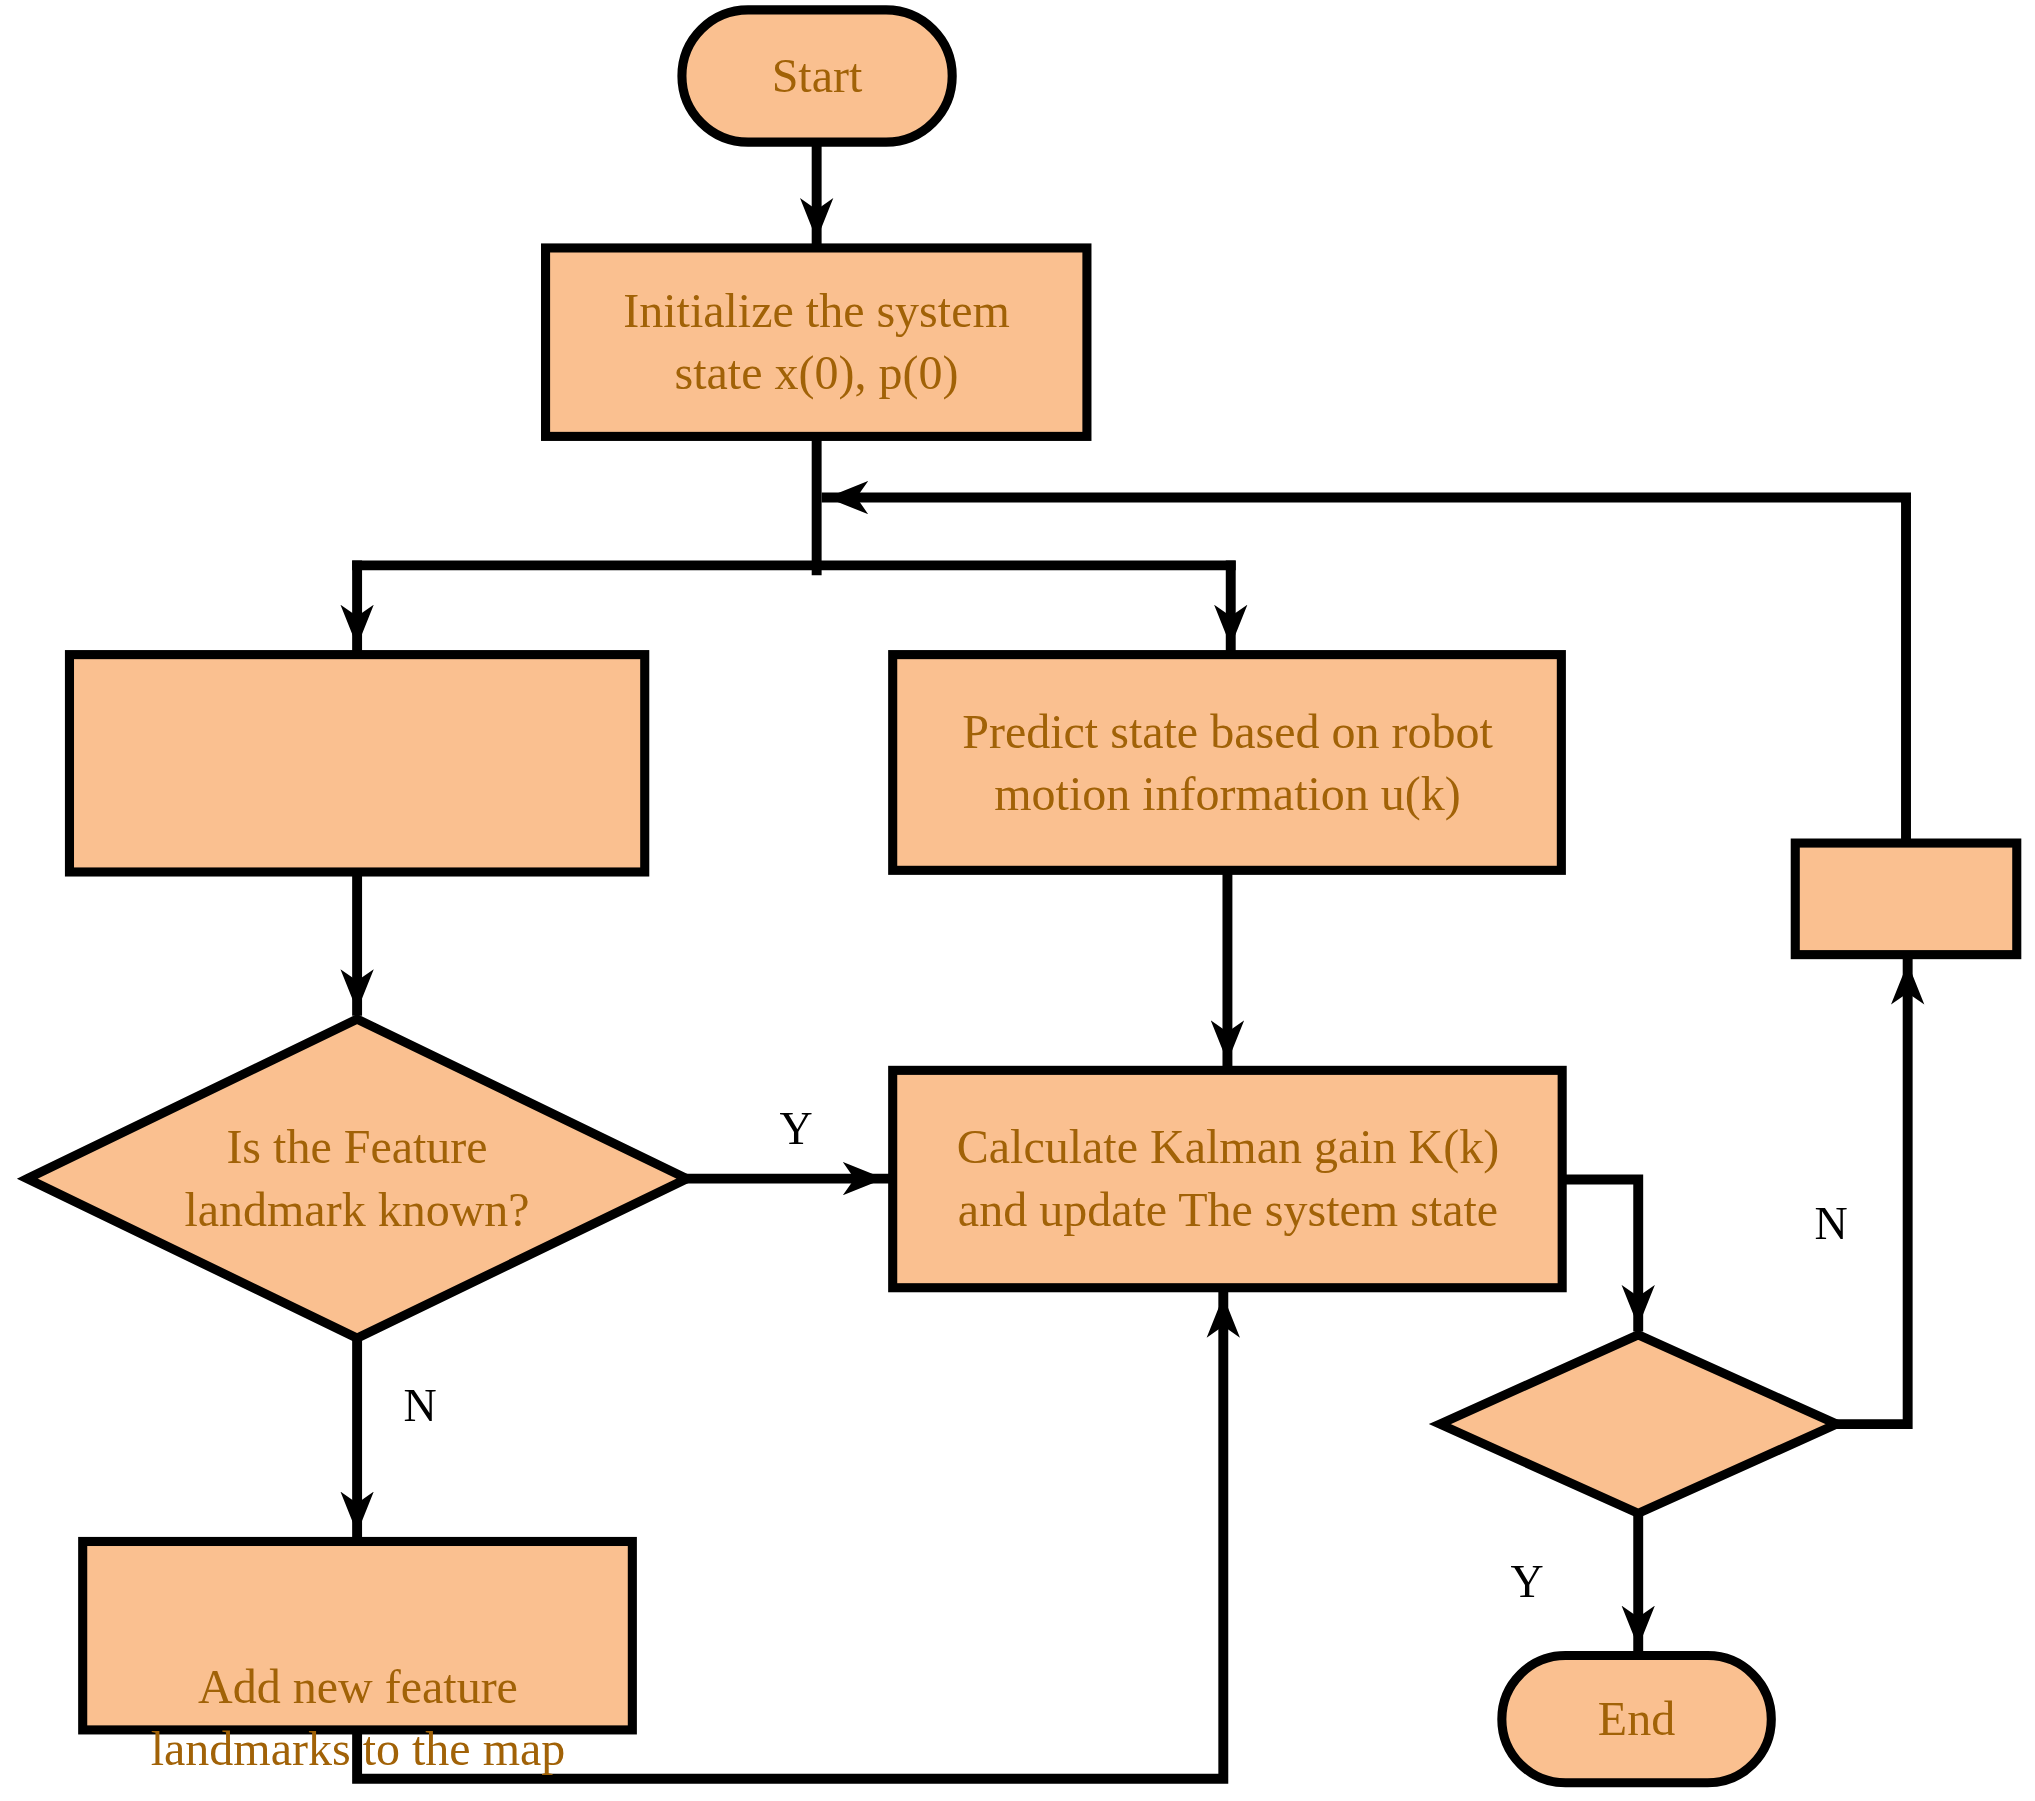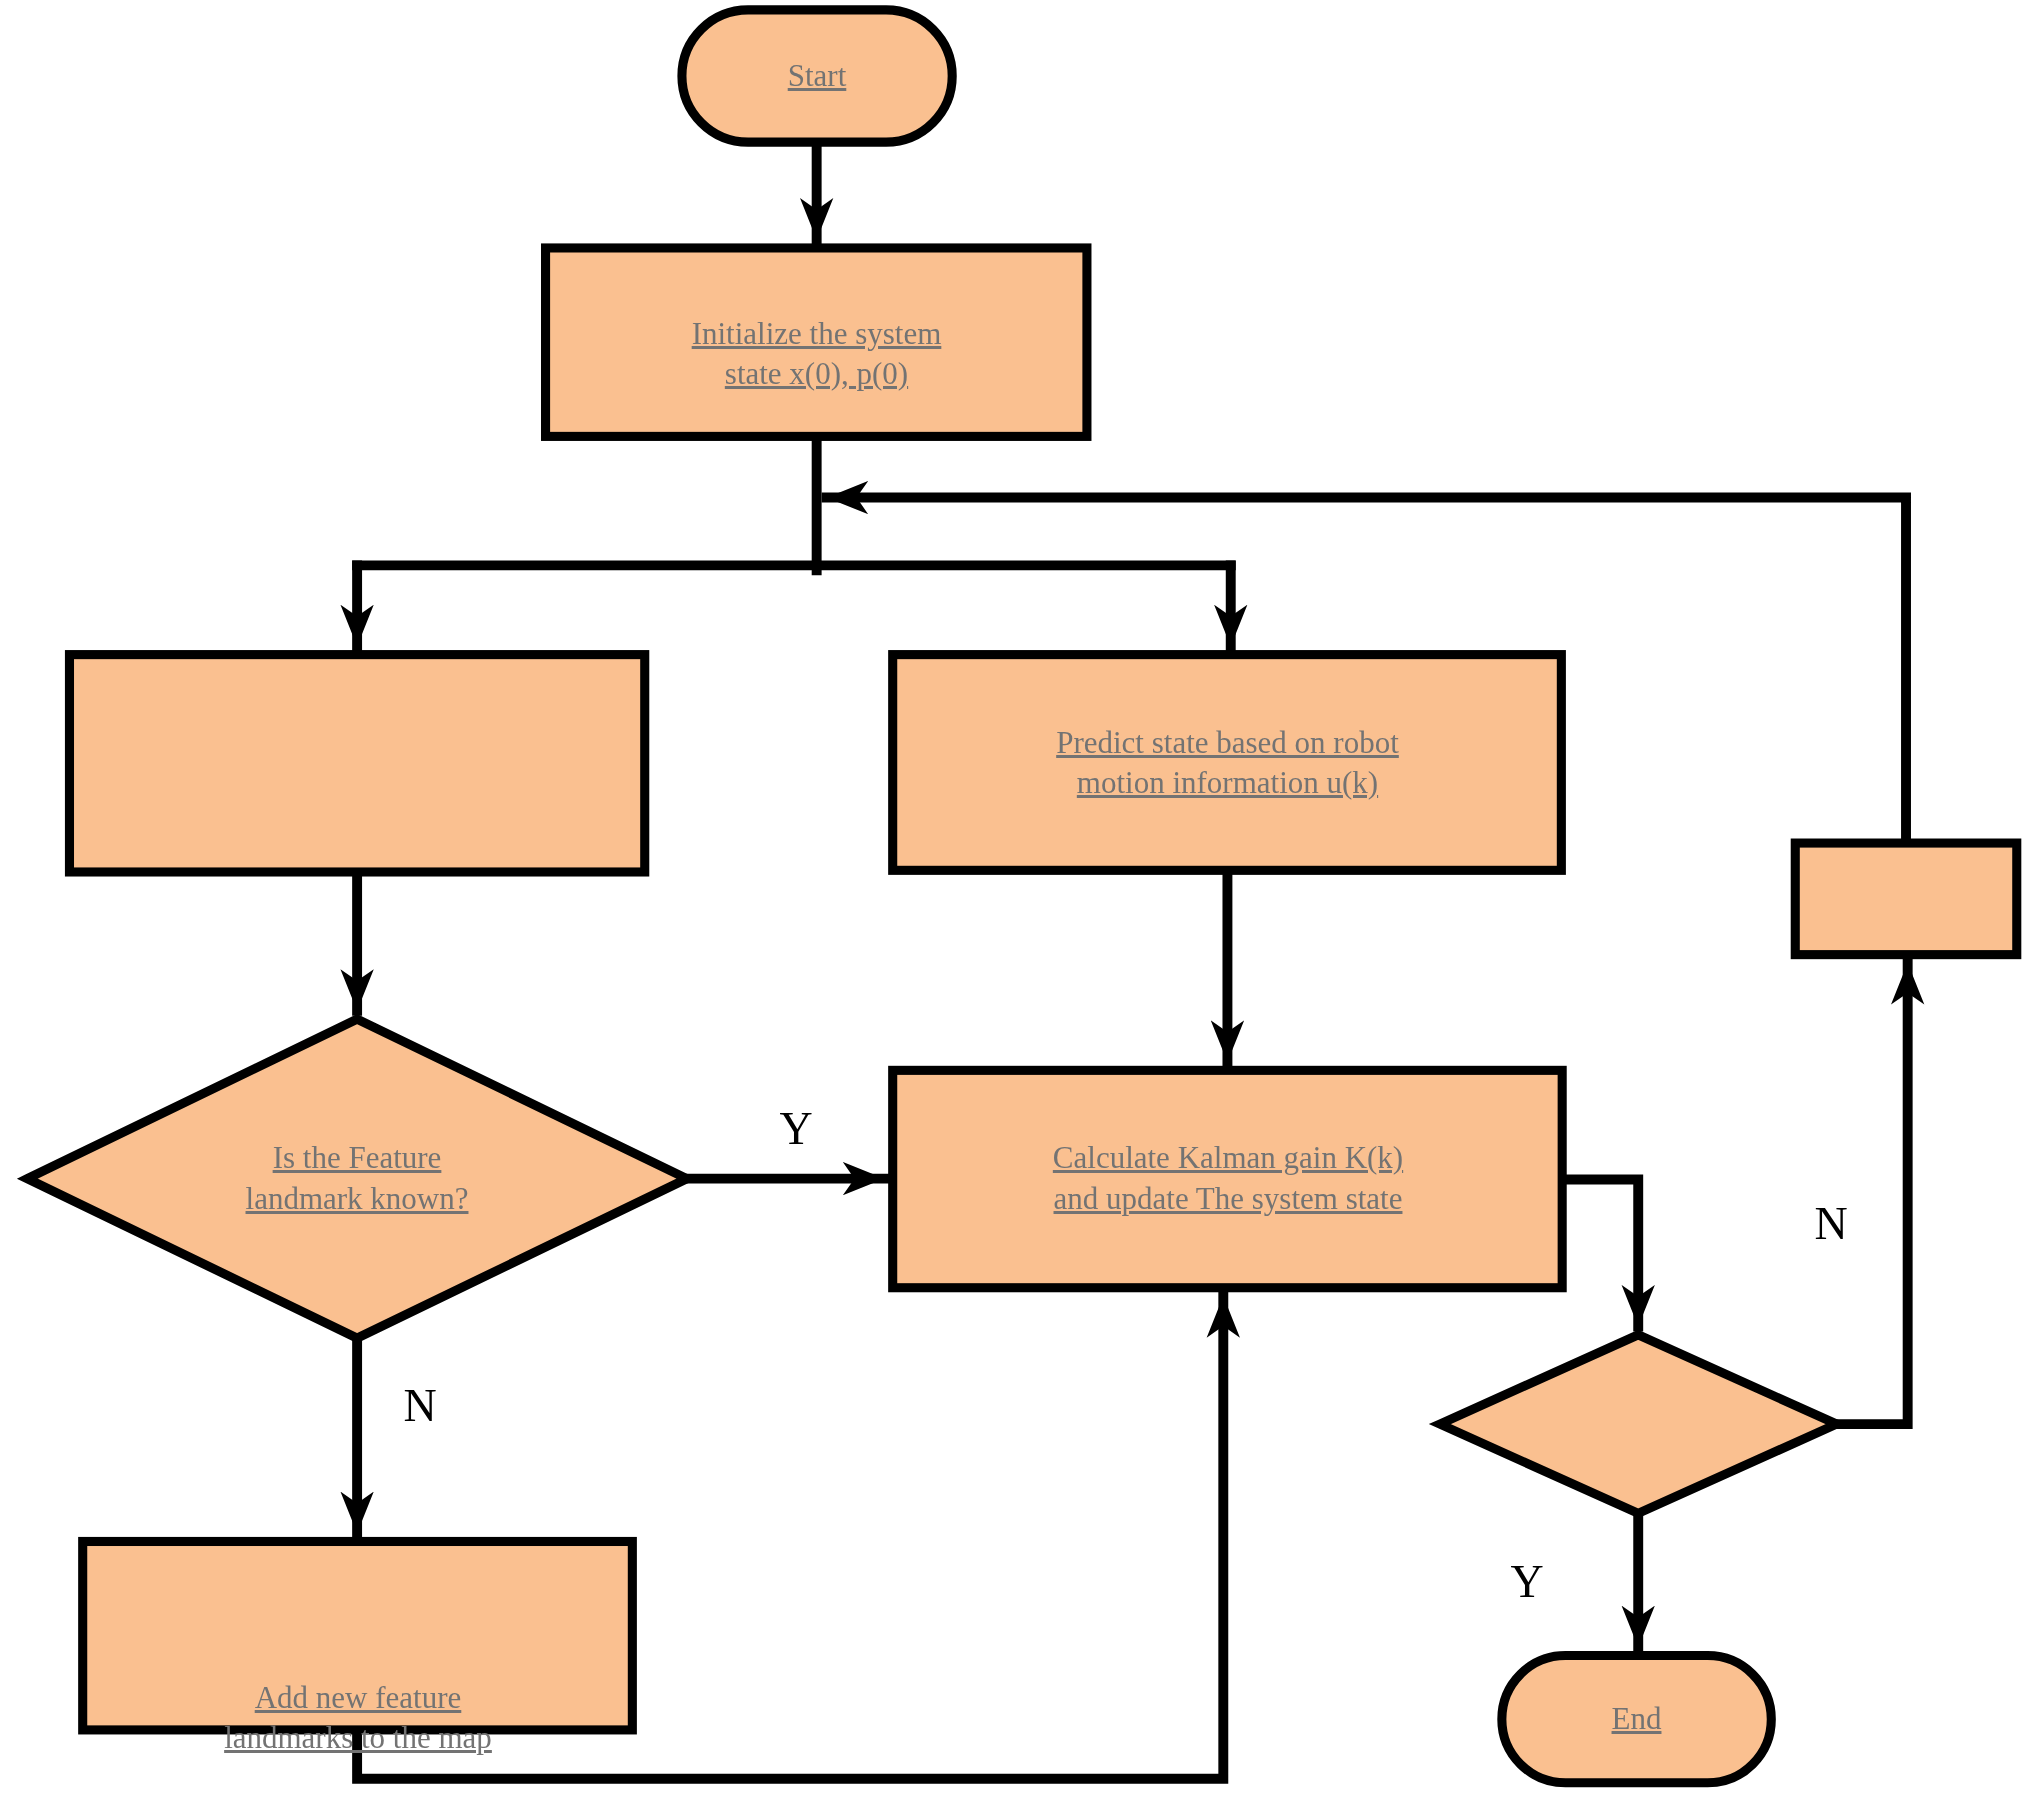--- a/index.html
+++ b/index.html
@@ -12,25 +12,24 @@
     color: #000;
   }
   #flow-svg { position: absolute; left: 0; top: 0; }
   .node-label {
     position: absolute;
     display: flex;
     align-items: center;
     justify-content: center;
     text-align: center;
     white-space: pre-line;
-    font-size: 31px;
+    font-size: 48px;
     line-height: 1.3;
-    color: #737373;
+    color: #a16207;
     pointer-events: none;
-    text-decoration: underline;
   }
   .edge-label {
     position: absolute;
     transform: translate(-50%, -50%);
     font-size: 46px;
     color: #000;
     pointer-events: none;
   }
 </style>
 </head>
@@ -71,21 +70,21 @@
       <rect x="1080" y="1295" width="810" height="263" fill="#FAC090"></rect>
       <rect x="100" y="1865" width="665" height="228" fill="#FAC090"></rect>
       <rect x="2172" y="1020" width="268" height="135" fill="#FAC090"></rect>
       <polygon points="1742,1723 1982,1615 2222,1723 1982,1831" fill="#FAC090"></polygon>
       <rect x="1817" y="2003" width="326" height="154" rx="77" ry="77" fill="#FAC090"></rect>
     </g>
   </svg>
 
   <div class="node-label" style="left:682px; top:10px; width:270px; height:132px;">Start</div>
 
-  <div class="node-label" style="left:546px; top:260px; width:541px; height:188px;">Initialize the system
+  <div class="node-label" style="left:546px; top:248px; width:541px; height:188px;">Initialize the system
 state x(0), p(0)</div>
 
 
   <div class="node-label" style="left:27px; top:1019px; width:660px; height:319px;">Is the Feature
 landmark known?</div>
 
   <div class="node-label" style="left:893px; top:655px; width:669px; height:216px;">Predict state based on robot
 motion information u(k)</div>
 
   <div class="node-label" style="left:893px; top:1070px; width:670px; height:217px;">Calculate Kalman gain K(k)

